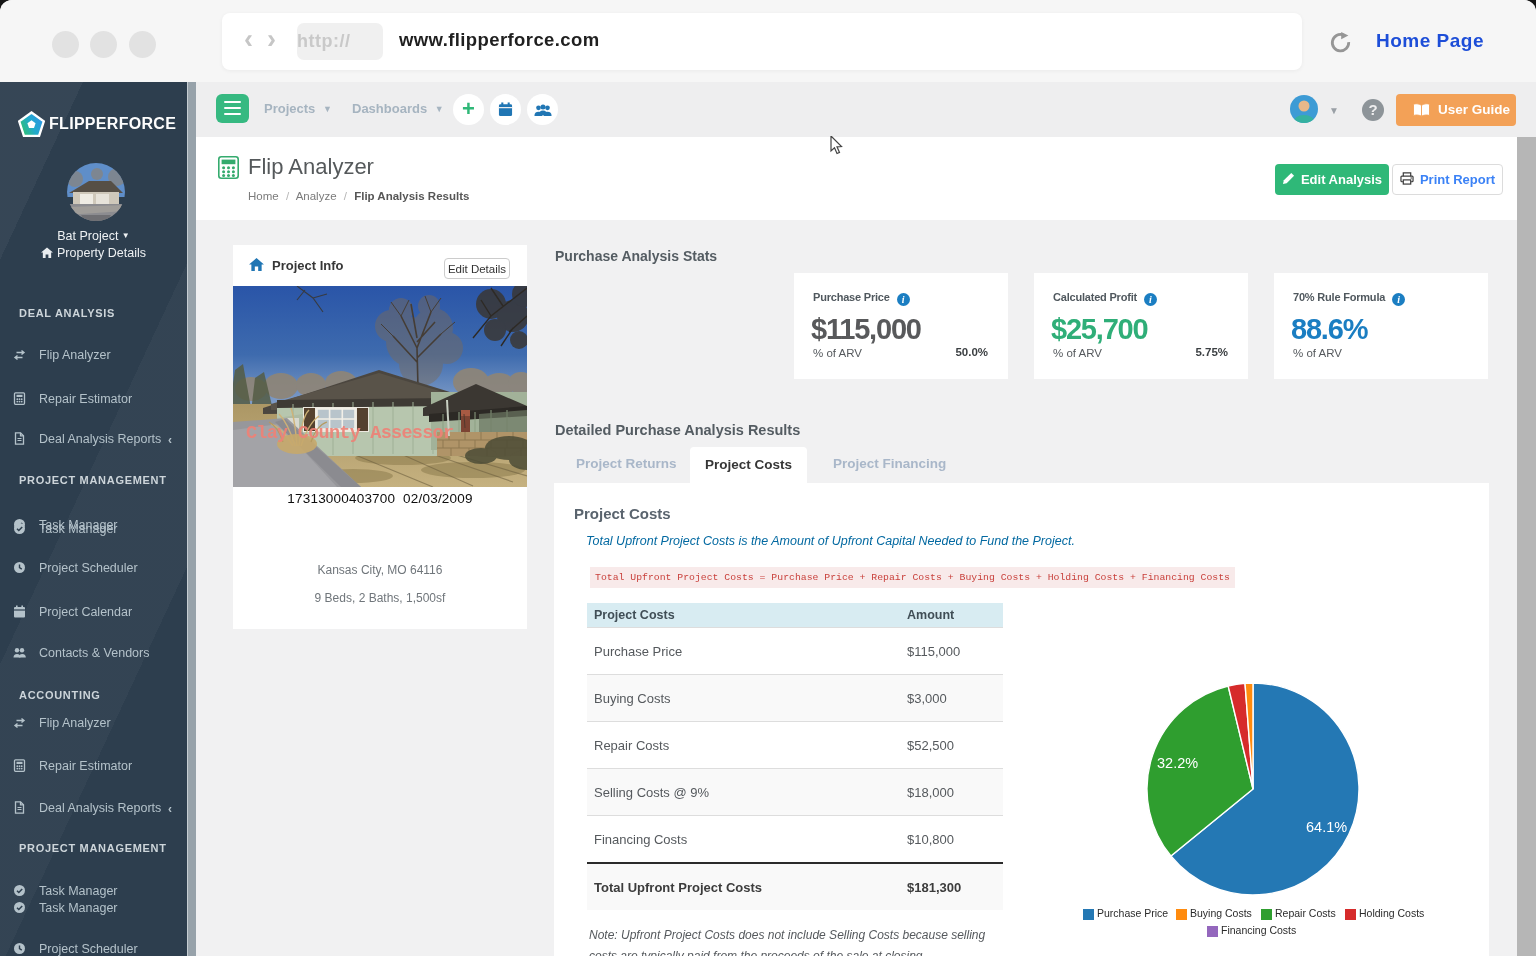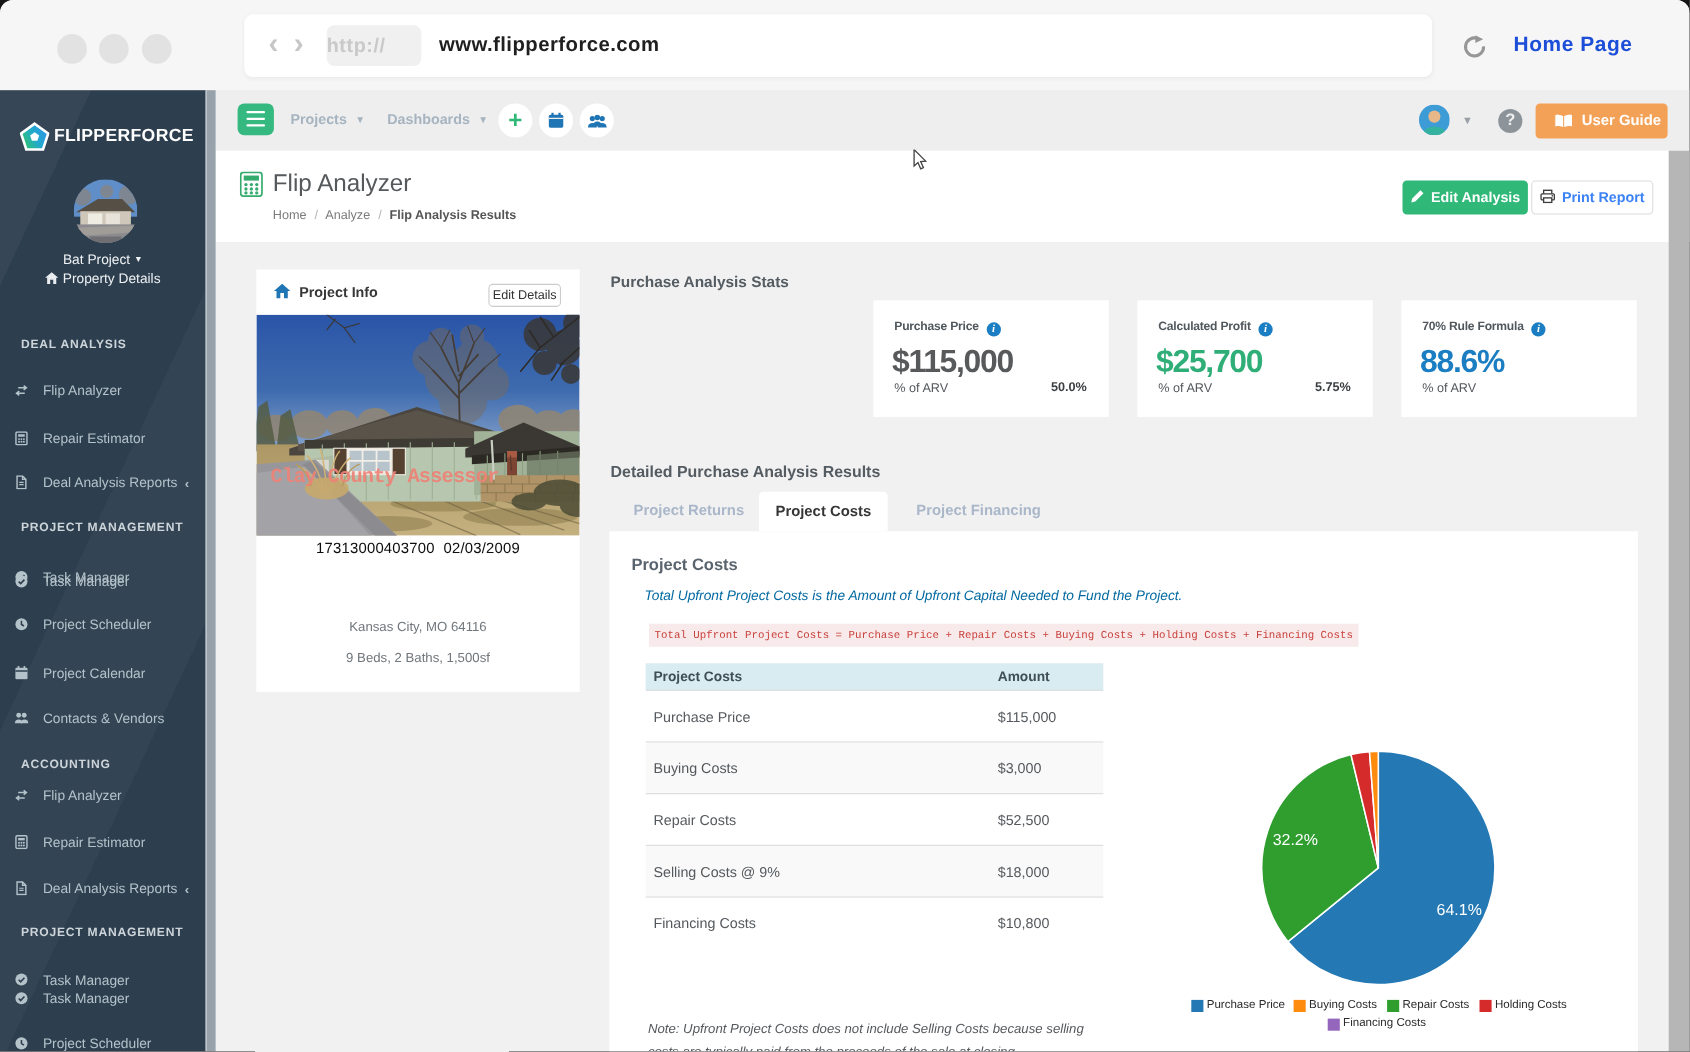--- a/index.html
+++ b/index.html
@@ -414,20 +414,24 @@
                 <td>Repair Costs</td>
                 <td>$52,500</td>
               </tr>
           <tr class="alt">
                 <td>Selling Costs @ 9%</td>
                 <td>$18,000</td>
               </tr>
           <tr>
                 <td>Financing Costs</td>
                 <td>$10,800</td>
+              </tr>
+          <tr class="total">
+                <td>Total Upfront Project Costs</td>
+                <td>$181,300</td>
               </tr>
         </tbody>
           </table>
         <div class="pnote">Note: Upfront Project Costs does not include Selling Costs because selling costs are typically paid from the proceeds of the sale at closing.</div>
         <svg class="abs" style="left:584px;top:191px;" width="260" height="230" viewBox="0 0 260 230" id="piesvg">
             <path d="M115.0 115.0 L115.00 9.00 A106.0 106.0 0 1 1 32.90 182.05 Z" fill="#2478b4" stroke="#ffffff" stroke-width="1.4"></path>
             <path d="M115.0 115.0 L32.90 182.05 A106.0 106.0 0 0 1 90.15 11.95 Z" fill="#2f9e2f" stroke="#ffffff" stroke-width="1.4"></path>
             <path d="M115.0 115.0 L90.15 11.95 A106.0 106.0 0 0 1 107.02 9.30 Z" fill="#d62b2b" stroke="#ffffff" stroke-width="1.4"></path>
             <path d="M115.0 115.0 L107.02 9.30 A106.0 106.0 0 0 1 115.00 9.00 Z" fill="#ff8b0e" stroke="#ffffff" stroke-width="1.4"></path>
             <text x="19" y="94" fill="#ffffff" font-size="14.5" font-family="Liberation Sans, sans-serif">32.2%</text>

